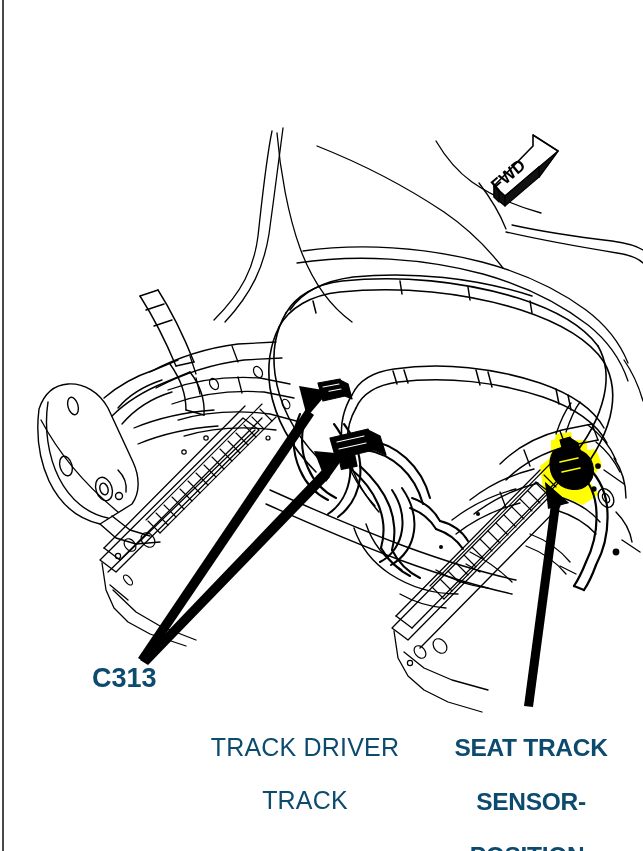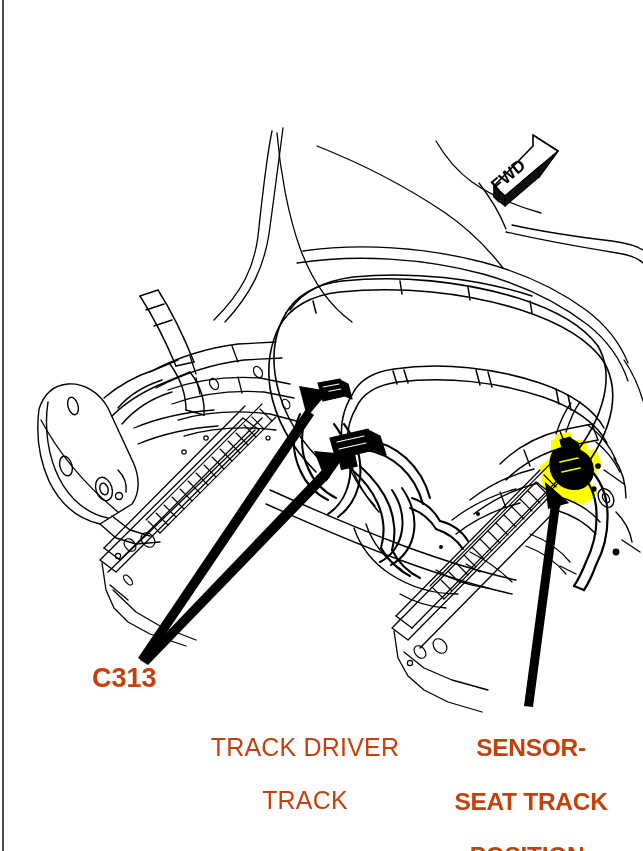--- a/index.html
+++ b/index.html
@@ -28,21 +28,21 @@
   }
   #diagram-svg {
     position: absolute;
     left: 0;
     top: 0;
     width: 643px;
     height: 851px;
   }
   .label {
     position: absolute;
-    color: #c2410c;
+    color: #0c4a6e;
     text-align: center;
     line-height: 1.06;
     white-space: pre-line;
     letter-spacing: -0.3px;
   }
   #label-c313 {
     left: 92px;
     top: 664px;
     font-size: 27px;
     font-weight: bold;
@@ -379,19 +379,19 @@
   </svg>
 
   <div class="label" id="label-c313">C313</div>
 
   <div class="label" id="label-manual-seat">
     <span class="lbl-line">TRACK DRIVER</span>
     <span class="lbl-line">TRACK</span>
   </div>
 
   <div class="label" id="label-sensor">
+    <span class="lbl-line">SEAT TRACK</span>
     <span class="lbl-line">SENSOR-</span>
-    <span class="lbl-line">SEAT TRACK</span>
     <span class="lbl-line">POSITION-</span>
     
   </div>
 
 </div>
 
 </body></html>

